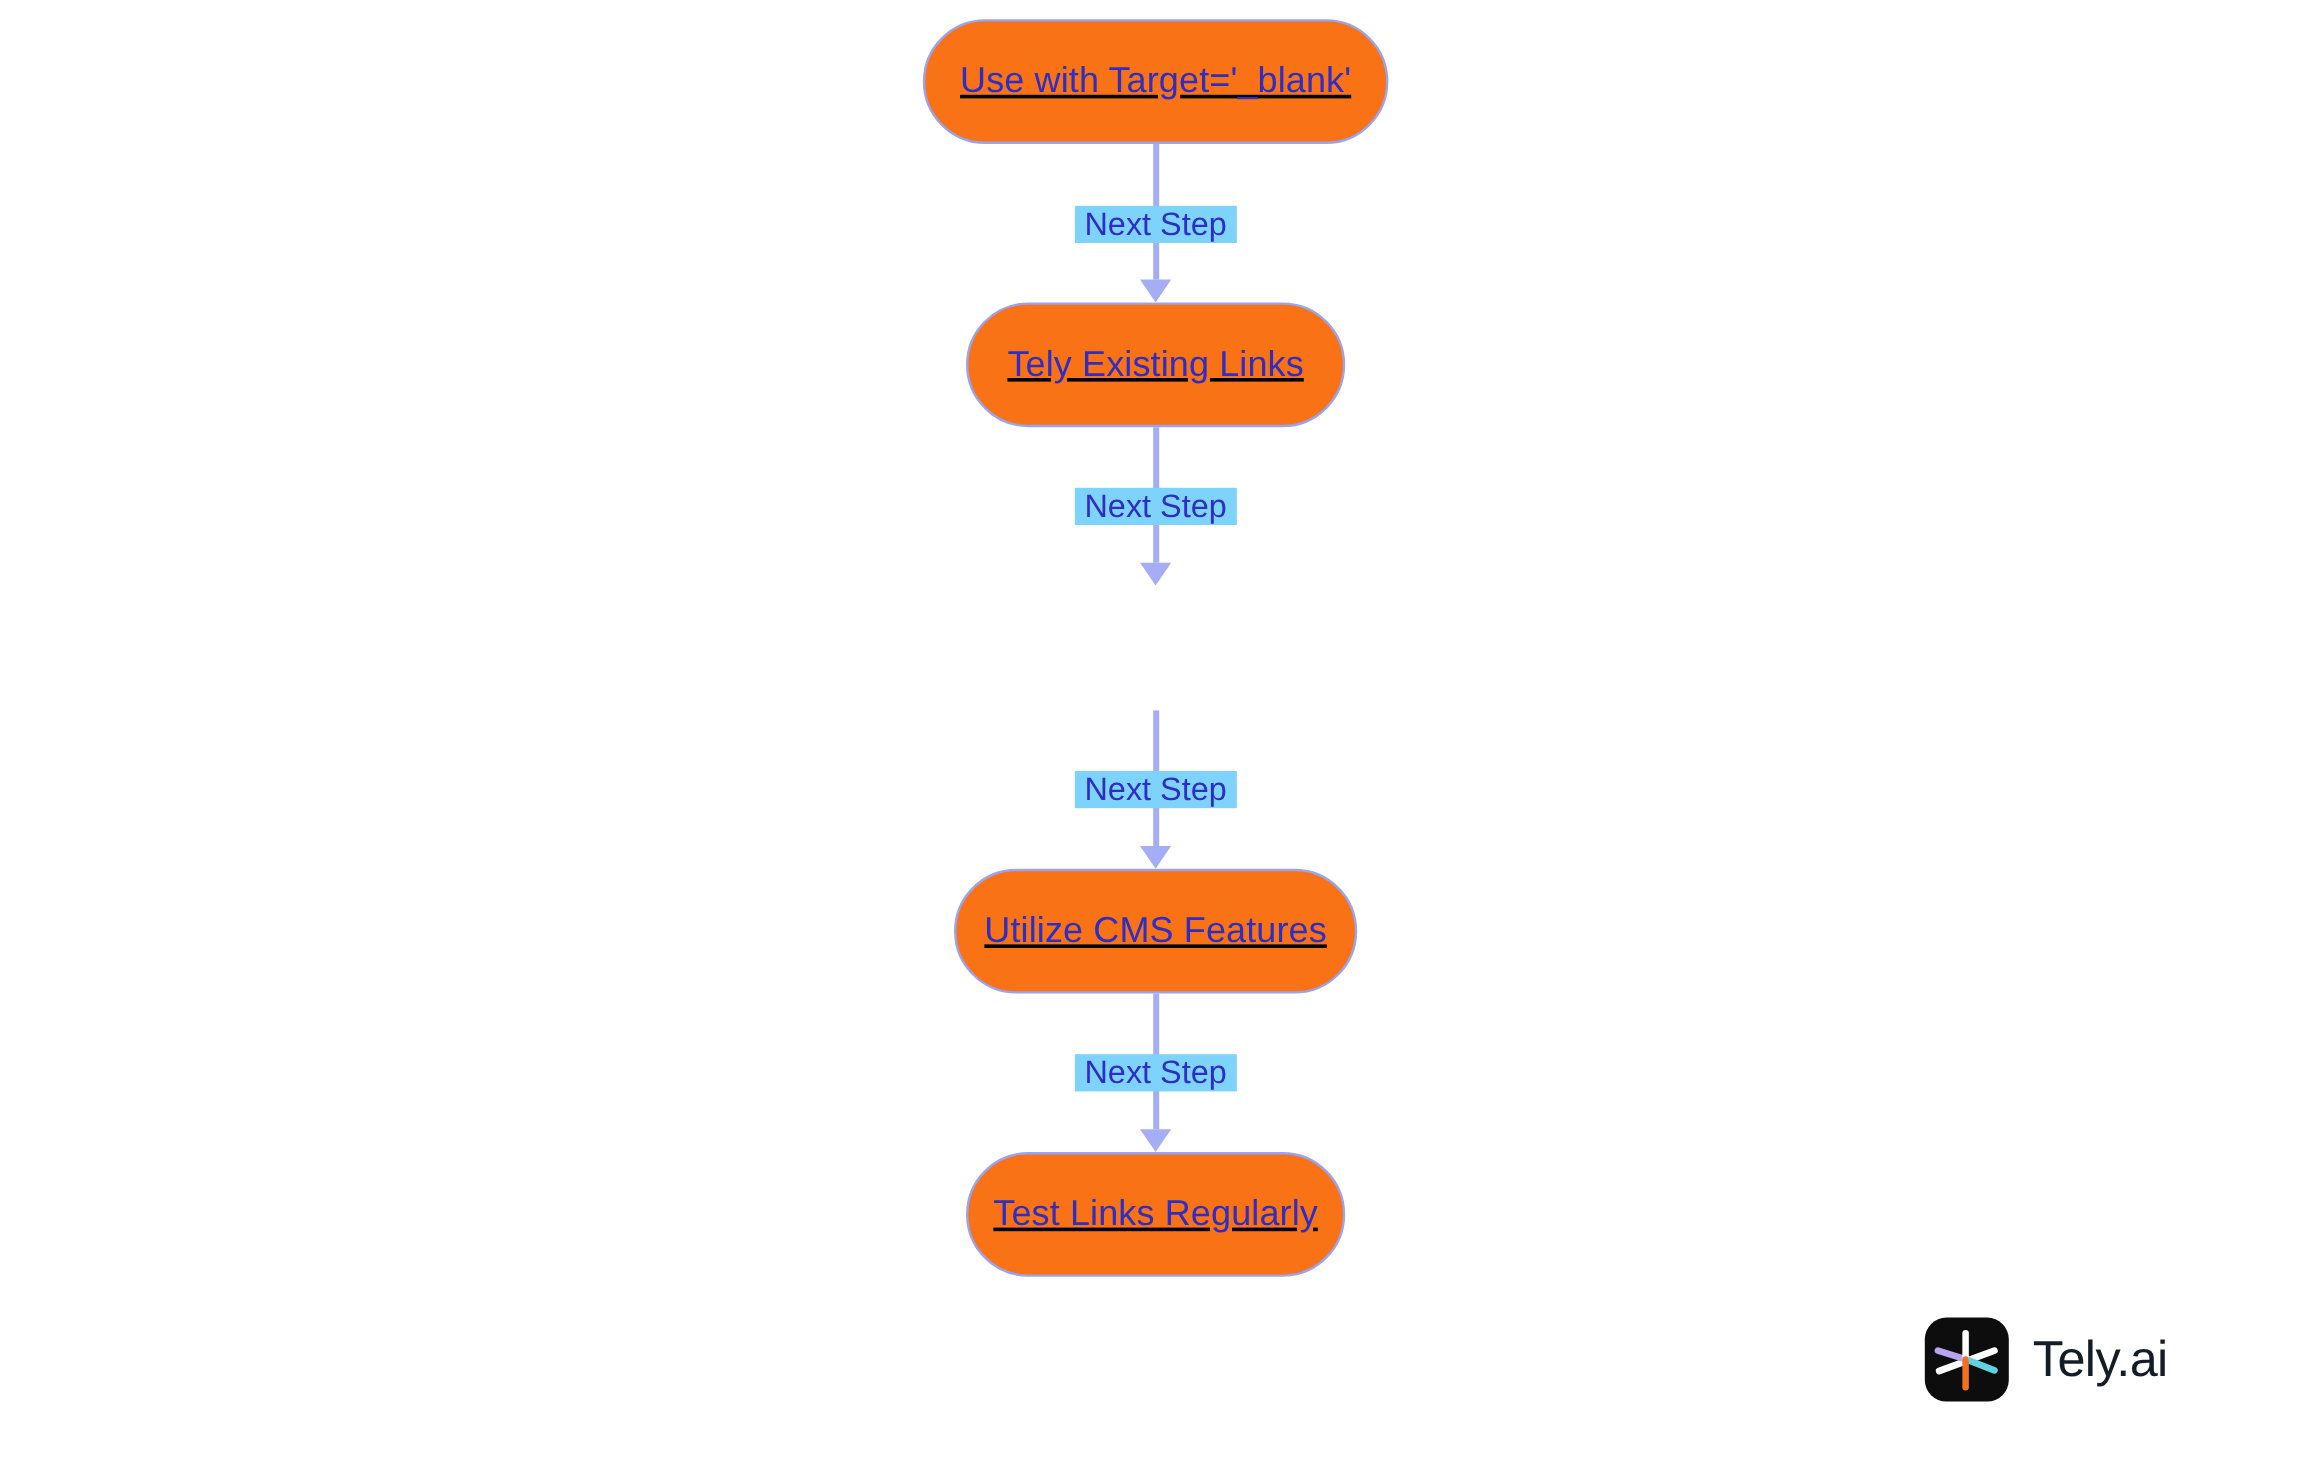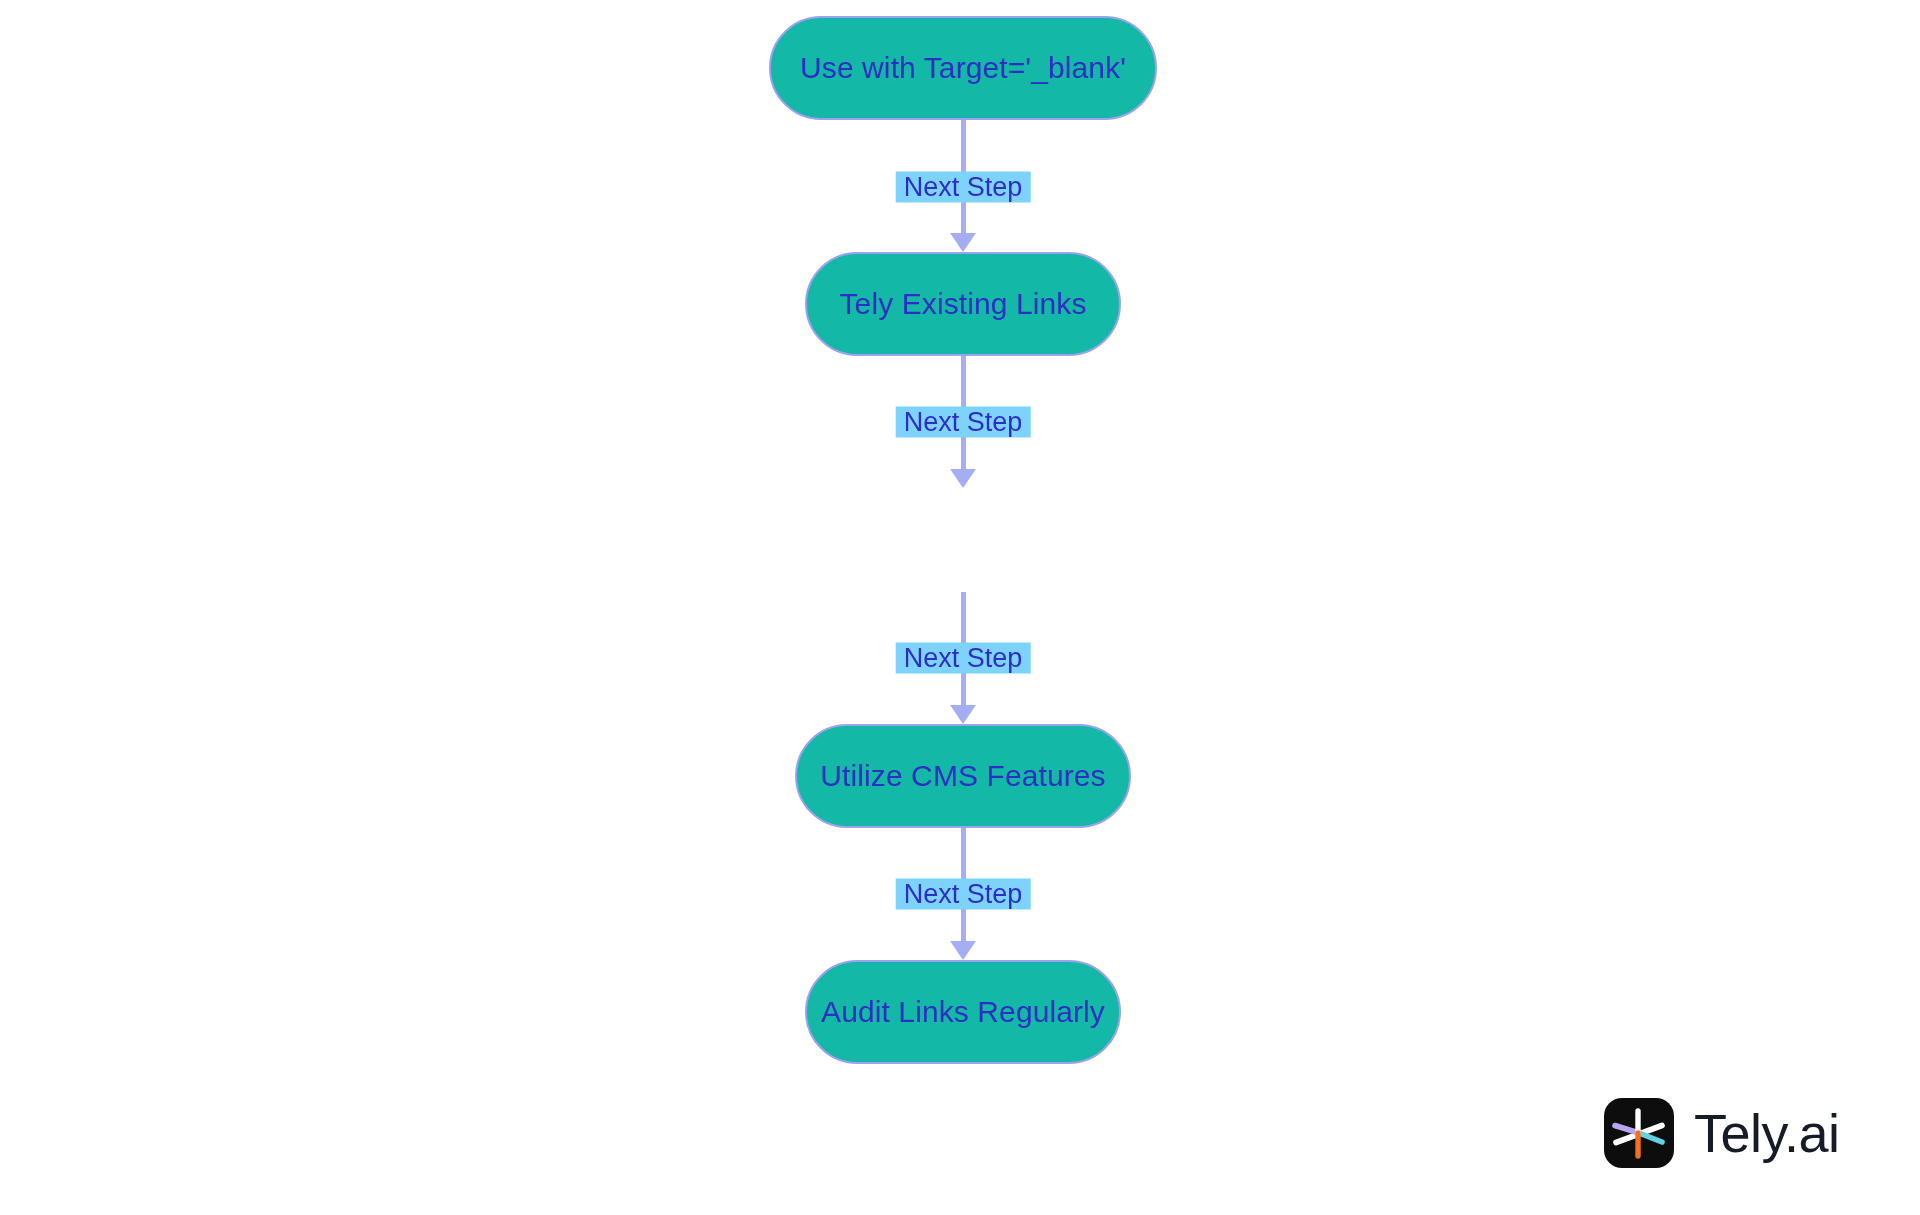--- a/index.html
+++ b/index.html
@@ -30,27 +30,28 @@
     top: 0;
     width: 1920px;
     height: 1085px;
   }
 
   .node {
     position: absolute;
     transform: translate(-50%, -50%);
     height: 104px;
     border-radius: 52px;
-    background: #14b8a6;
+    background: #f97316;
     border: 2px solid #9aa3f0;
     box-sizing: border-box;
     display: flex;
     align-items: center;
     justify-content: center;
     padding: 0 34px;
+    text-decoration: underline;
   }
   .node-label {
     font-size: 30px;
     line-height: 1;
     color: #2e2ec4;
     letter-spacing: 0.1px;
     white-space: nowrap;
     font-weight: 400;
   }
 
@@ -97,21 +98,21 @@
     width: 70px;
     height: 70px;
     border-radius: 18px;
     background: #0d0d0d;
     position: relative;
     overflow: hidden;
     flex: none;
   }
   .brand-mark svg { display: block; }
   .brand-text {
-    font-size: 54px;
+    font-size: 42px;
     line-height: 1;
     color: #161c26;
     font-weight: 400;
     letter-spacing: -0.5px;
     white-space: nowrap;
   }
 </style>
 </head>
 <body>
 
@@ -141,21 +142,21 @@
       <div class="node" style="left: 963px; top: 68px; width: 388px;">
         <span class="node-label">Use with Target='_blank'</span>
       </div>
       <div class="node" style="left: 963px; top: 304px; width: 316px;">
         <span class="node-label">Tely Existing Links</span>
       </div>
       <div class="node" style="left: 963px; top: 776px; width: 336px; text-align: right;">
         <span class="node-label">Utilize CMS Features</span>
       </div>
       <div class="node" style="left: 963px; top: 1012px; width: 316px;">
-        <span class="node-label">Audit Links Regularly</span>
+        <span class="node-label">Test Links Regularly</span>
       </div>
     </div>
 
   <div class="brand">
     <div class="brand-mark">
       <svg width="70" height="70" viewBox="0 0 70 70" aria-hidden="true">
         <g stroke-linecap="round">
 
           <line x1="58" y1="27.5" x2="12" y2="44.5" stroke="#ffffff" stroke-width="5.6"></line>
 

